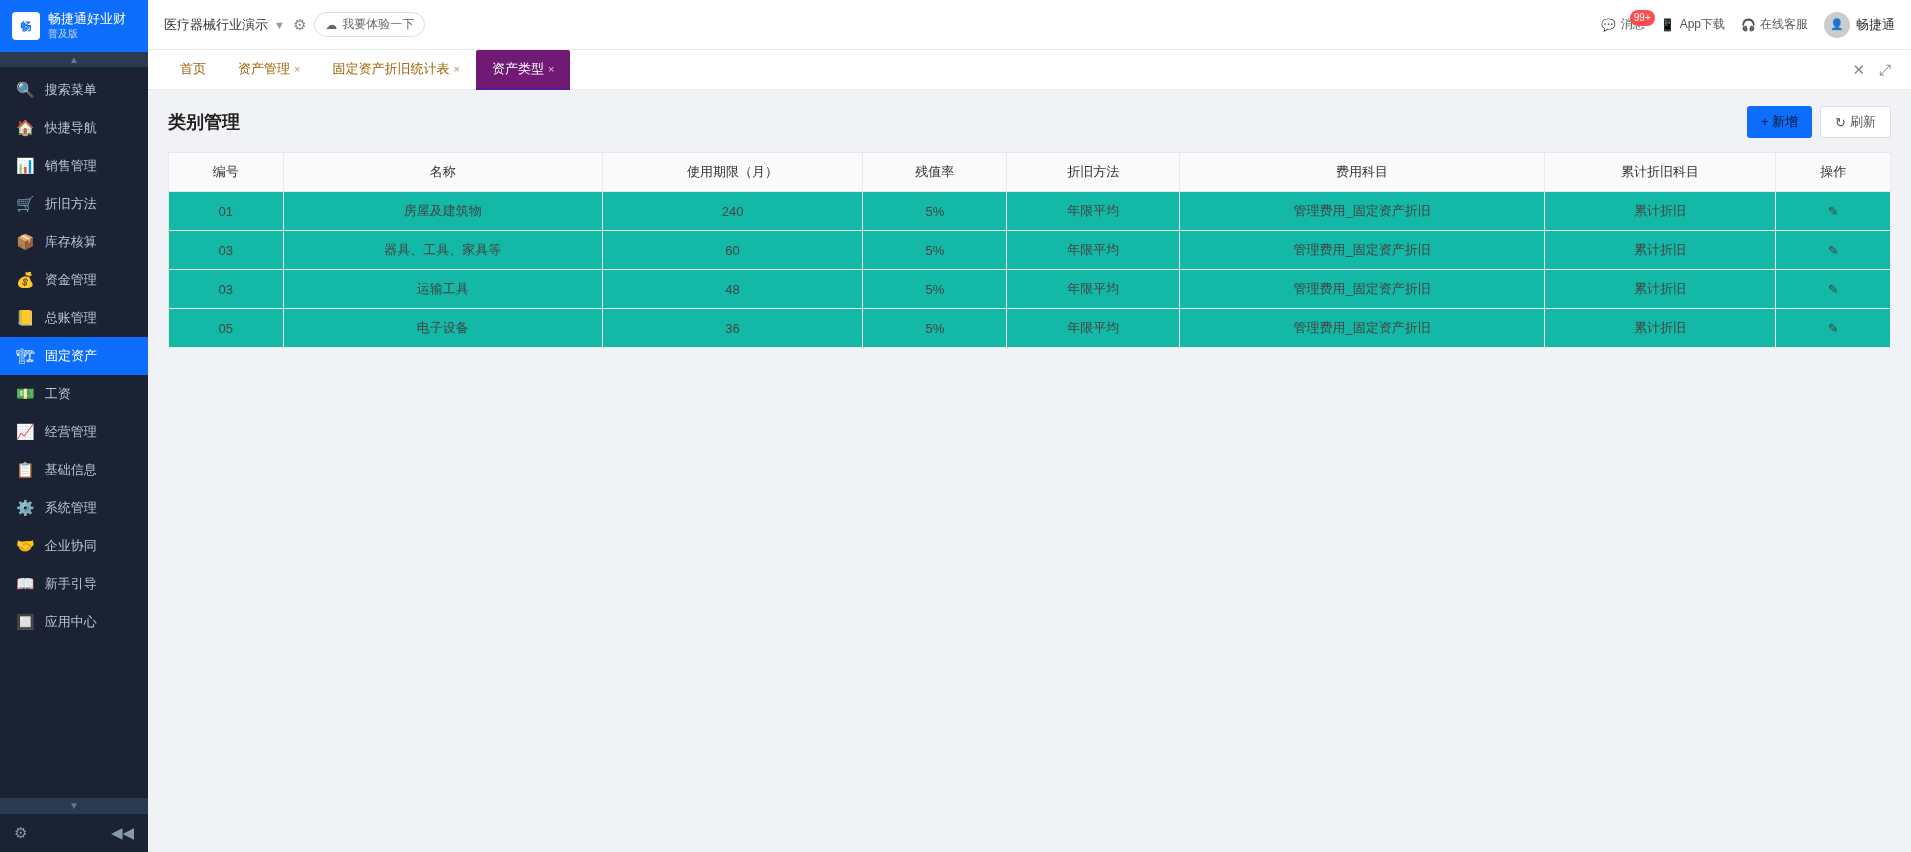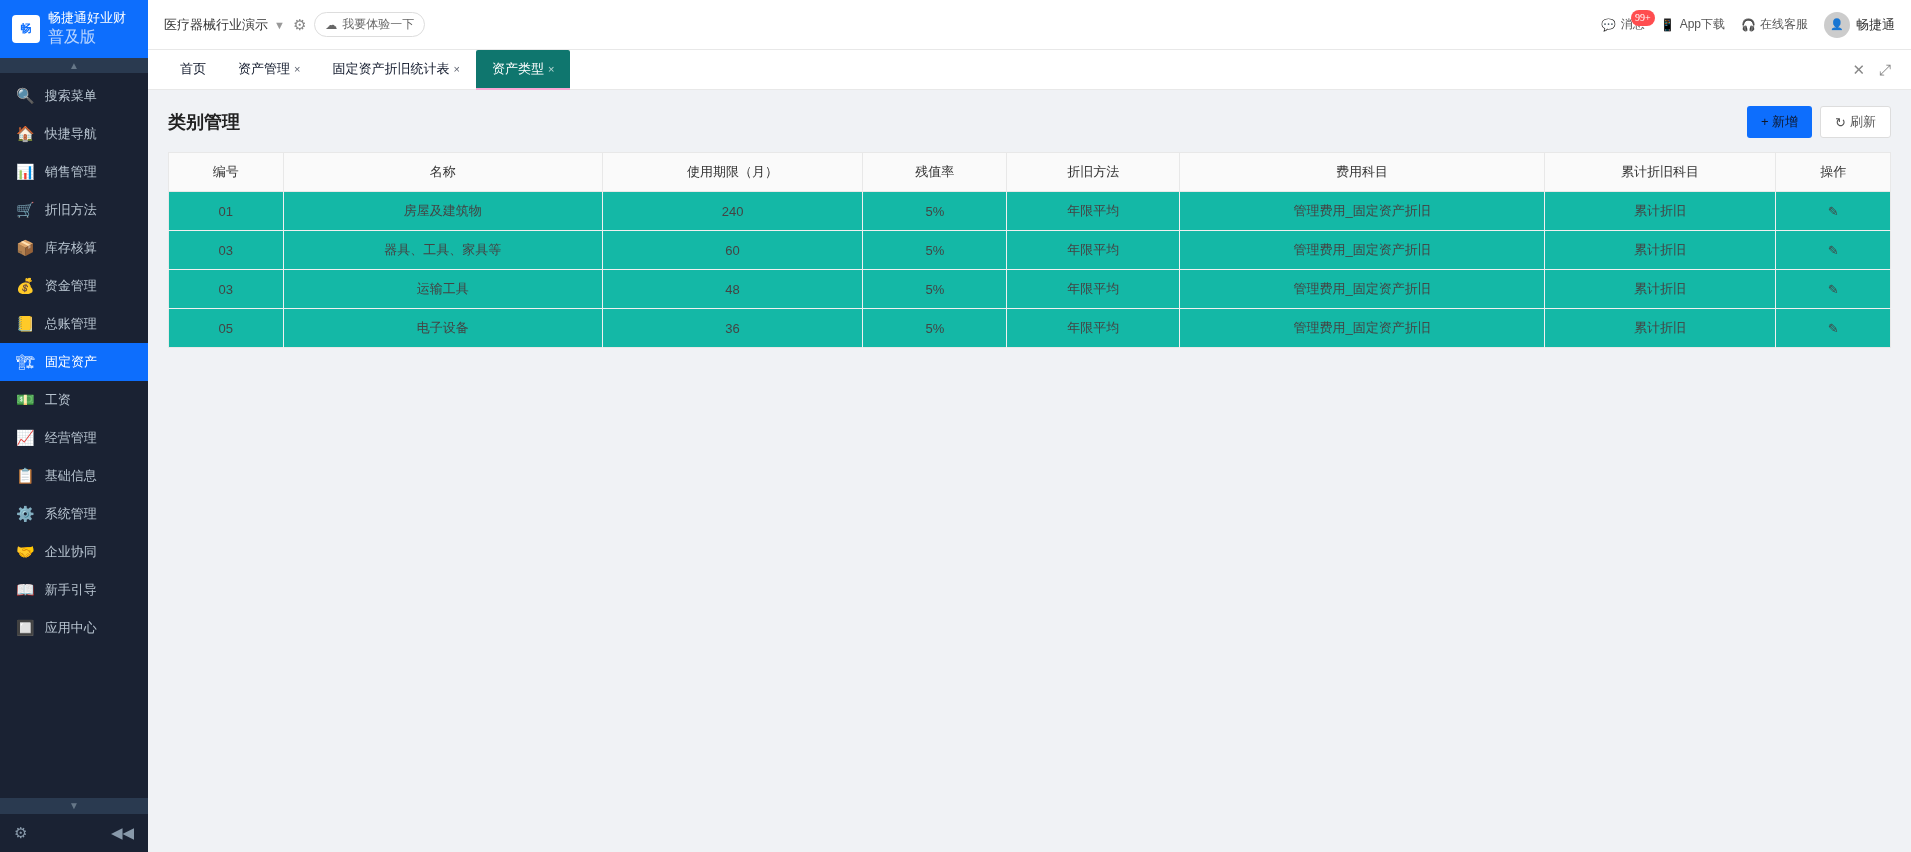--- a/index.html
+++ b/index.html
@@ -24,21 +24,21 @@
       min-height: 52px;
     }
     .sidebar-logo-icon {
       width: 28px; height: 28px;
       background: #fff;
       border-radius: 4px;
       display: flex; align-items: center; justify-content: center;
       font-weight: bold; color: #0d6efd; font-size: 11px;
     }
     .sidebar-title { font-size: 13px; color: #fff; line-height: 1.3; }
-    .sidebar-subtitle { font-size: 16px; color: rgba(255,255,255,0.7); }
+    .sidebar-subtitle { font-size: 10px; color: rgba(255,255,255,0.7); }
 
     .sidebar-nav { flex: 1; overflow-y: auto; padding: 4px 0; }
     .sidebar-nav::-webkit-scrollbar { width: 4px; }
     .sidebar-nav::-webkit-scrollbar-thumb { background: #3a4a60; }
 
     .sidebar-item {
       display: flex; align-items: center; gap: 10px;
       padding: 10px 16px;
       cursor: pointer;
       color: #b8c4d0;
@@ -98,49 +98,49 @@
       display: flex; align-items: center; gap: 16px;
     }
     .topbar-action {
       display: flex; align-items: center; gap: 4px;
       color: #555; font-size: 12px; cursor: pointer;
       position: relative;
     }
     .badge {
       position: absolute; top: -6px; right: -10px;
       background: #ff4d4f; color: #fff; font-size: 10px; border-radius: 8px;
-      padding: 0 4px; min-width: 16px; text-align: center; line-height: 16px; font-family: Liberation Serif, serif;
+      padding: 0 4px; min-width: 16px; text-align: center; line-height: 16px;
     }
     .topbar-user { display: flex; align-items: center; gap: 6px; color: #333; font-size: 13px; cursor: pointer; }
     .user-avatar { width: 26px; height: 26px; border-radius: 50%; background: #ccc; display: flex; align-items: center; justify-content: center; font-size: 11px; color: #666; }
 
     
     .tabbar {
       background: #fff;
       display: flex;
       align-items: center;
       padding: 0 16px;
       border-bottom: 1px solid #e8e8e8;
       height: 40px;
       gap: 0;
     }
     .tab-item {
       display: flex; align-items: center; gap: 4px;
       padding: 0 16px;
       height: 40px;
       font-size: 13px;
       cursor: pointer;
-      color: #0f172a;
+      color: #a16207;
       border-bottom: 2px solid transparent;
       white-space: nowrap;
     }
     .tab-item.active {
-      background: #0f766e;
+      background: #701a75;
       color: #fff;
-      border-bottom: 2px solid #f9a8d4;
+      border-bottom: 2px solid #4c1d95;
       border-radius: 2px 2px 0 0;
     }
     .tab-item .tab-close { font-size: 11px; color: inherit; opacity: 0.7; cursor: pointer; }
     .tab-item.active .tab-close { color: #fff; }
 
     .tabbar-actions {
       margin-left: auto; display: flex; gap: 6px; align-items: center;
     }
     .tabbar-icon-btn { color: #888; font-size: 15px; cursor: pointer; padding: 4px; }
 

